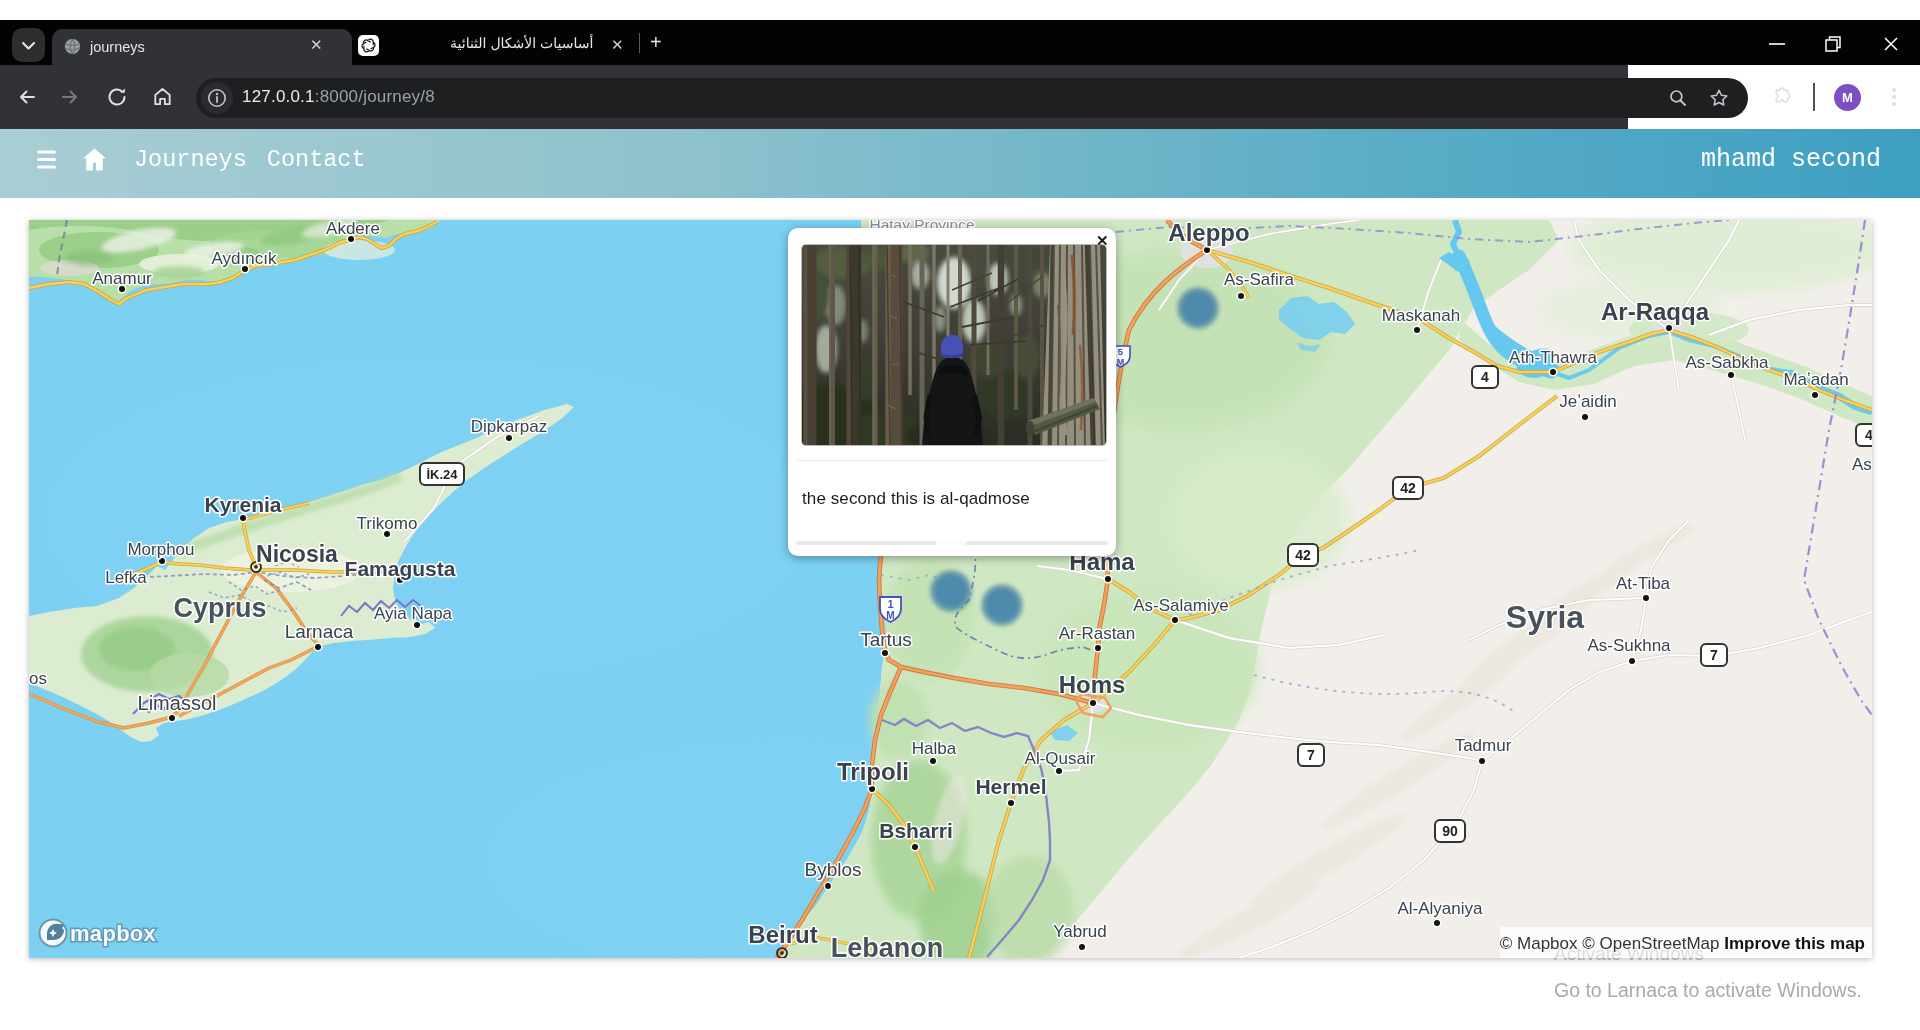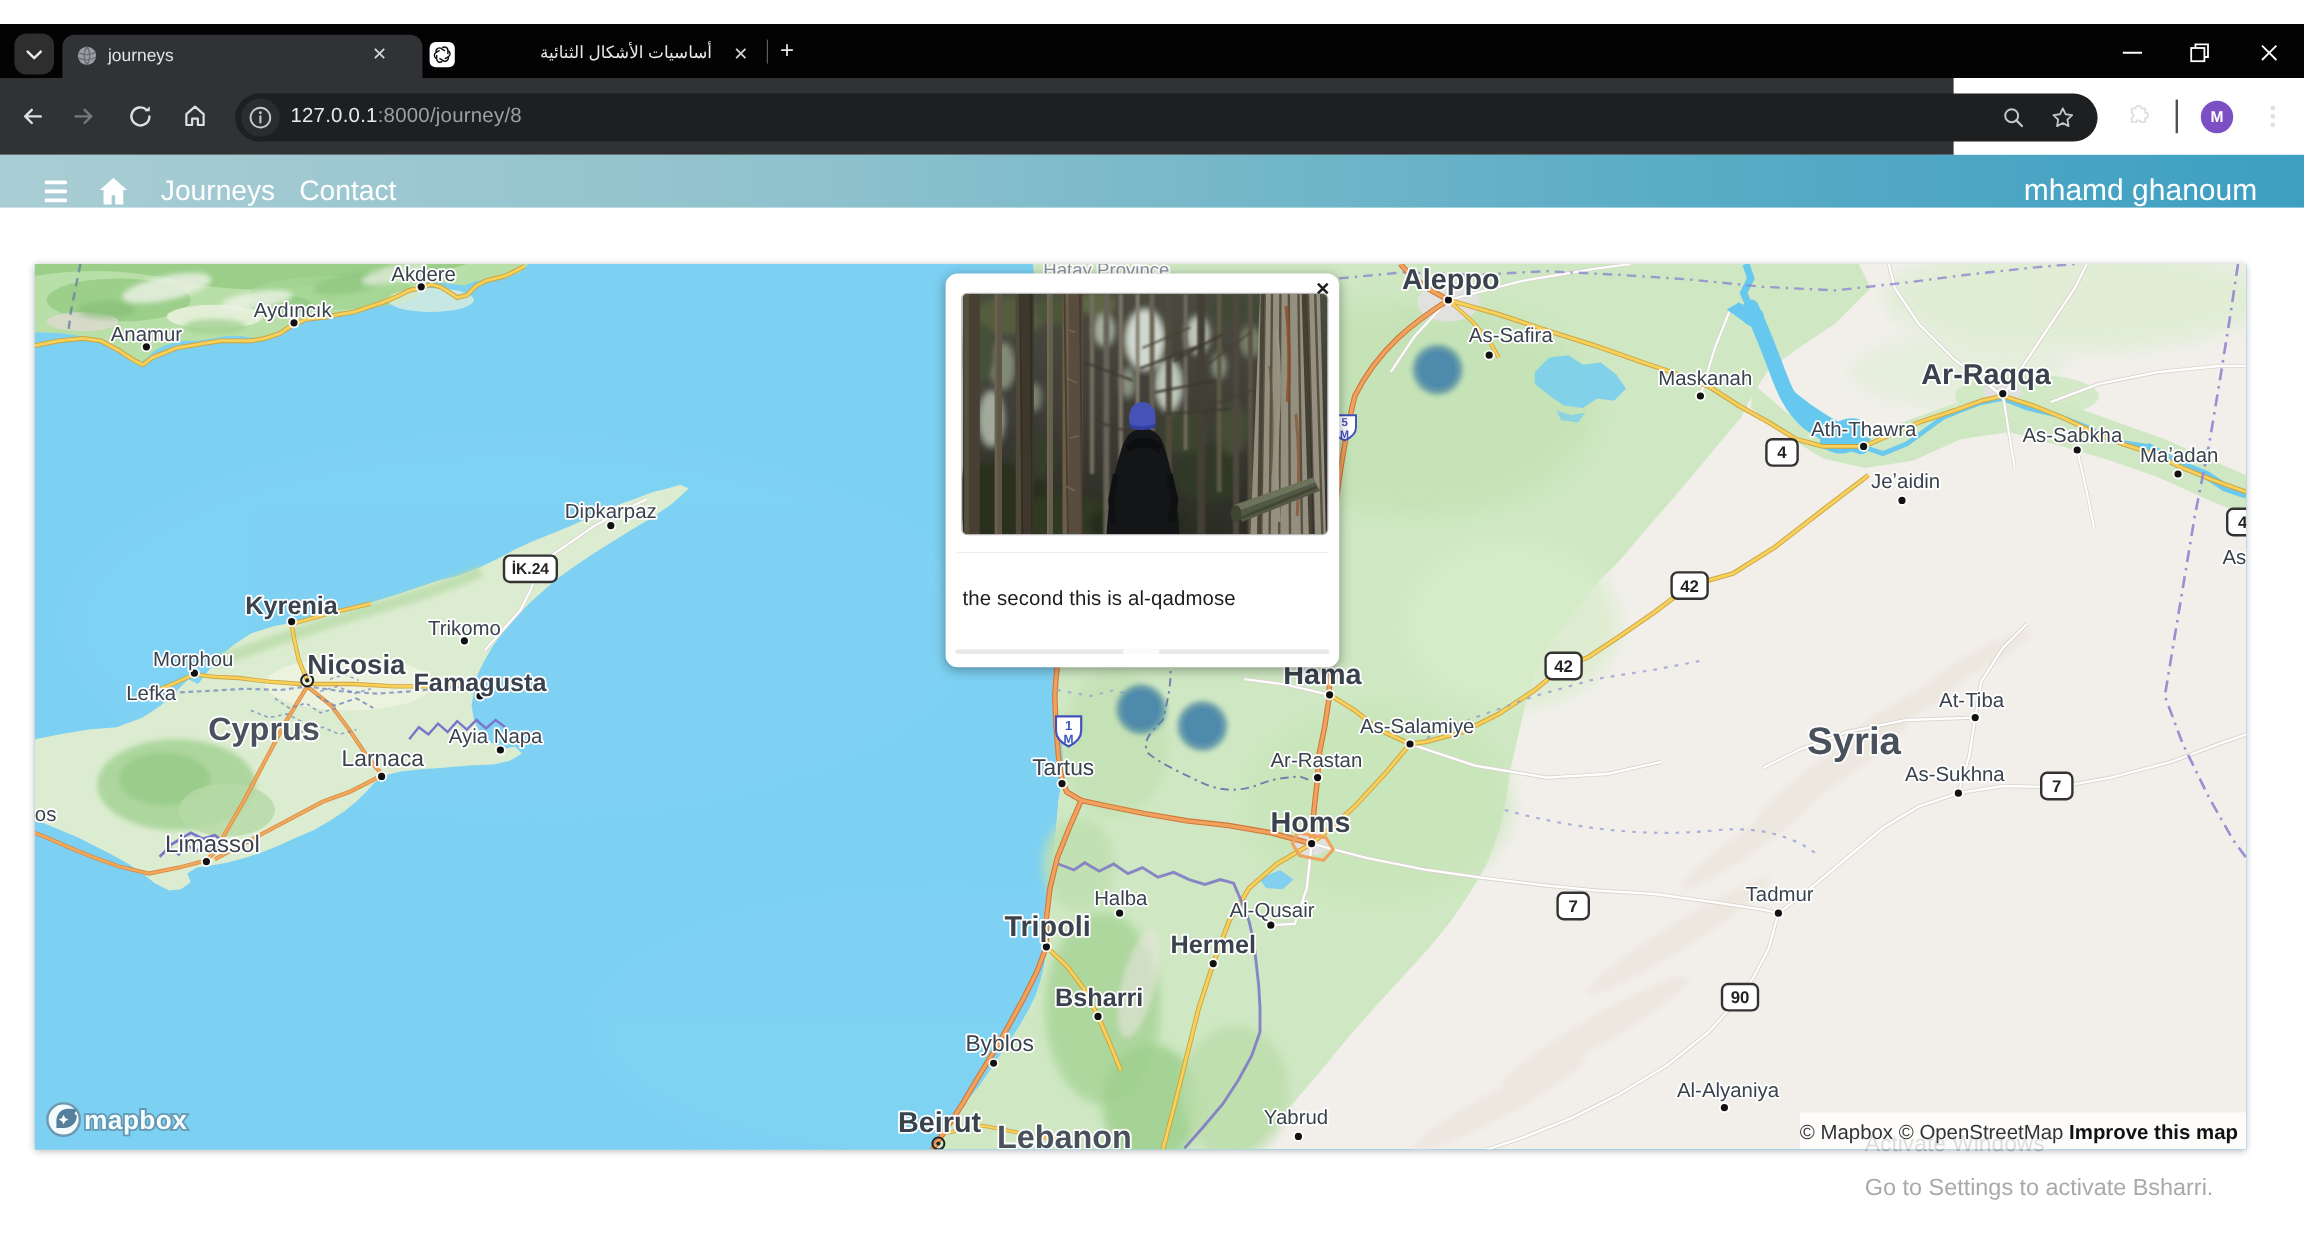--- a/index.html
+++ b/index.html
@@ -18,22 +18,22 @@
   #tabsep { position:absolute; left:639px; top:13px; width:1px; height:20px; background:#5a5b5d; }
   #plusbtn { position:absolute; left:650px; top:11px; font-size:20px; color:#e2e4e6; font-weight:400; }
 
   #toolbar { position:absolute; left:0; top:45px; width:1628px; height:64px; background:#313236; }
   #urlpill { position:absolute; left:196px; top:13px; width:1552px; height:40px; background:#1e1f21; border-radius:20px; }
   #urltext { position:absolute; left:46px; top:9px; font-size:17px; color:#e8eaed; letter-spacing:.2px;}
   #urltext .gray { color:#9aa0a6; }
   #avatar { position:absolute; left:1834px; top:64px; width:27px; height:27px; background:#7c4fc4; border-radius:50%; color:#fff; font-size:13px; font-weight:bold; text-align:center; line-height:27px; }
 
   
-  #navbar { position:absolute; left:0; top:109px; width:1920px; height:44px;
-            background:linear-gradient(90deg,#a9cdd4 0%, #8fc2cd 35%, #5daec6 70%, #3e9fc2 100%); }
+  #navbar { position:absolute; left:0; top:109px; width:1920px; height:69px;
+            background:linear-gradient(90deg,#a9cdd4 0%, #8fc2cd 35%, #5daec6 70%, #3e9fc2 100%);font-family:Liberation Mono, monospace; }
   #navbar .links { position:absolute; top:17px; left:134px; font-size:23.5px; color:#fff; }
   #navbar .links span.l2 { margin-left:20px; }
   #navbar .user { position:absolute; top:16px; right:39px; font-size:25px; color:#fff; }
 
   
   #map { position:absolute; left:29px; top:200px; width:1843px; height:738px; background:#7cd0f2;
          box-shadow:0 1px 6px rgba(0,0,0,.28); overflow:hidden; }
 
   
   #popup { position:absolute; left:788px; top:208px; width:328px; height:328px; background:#fff;
@@ -141,21 +141,21 @@
   <div id="navbar">
     <svg style="position:absolute;left:37px;top:21px" width="19" height="20" viewBox="0 0 19 20">
         <g stroke="#fff" stroke-width="3.2" stroke-linecap="round">
           <path d="M1.6 2 h15.8 M1.6 9.5 h15.8 M1.6 17 h15.8"></path>
         </g>
       </svg>
     <svg style="position:absolute;left:80px;top:16px" width="29" height="29" viewBox="0 0 24 24">
         <path d="M12 2.8 L2.6 11 h2.6 v10 h5.6 v-6.4 h2.4 V21 h5.6 V11 h2.6 Z" fill="#fff"></path>
       </svg>
     <div class="links"><span>Journeys</span><span class="l2">Contact</span></div>
-    <div class="user">mhamd ghanoum</div>
+    <div class="user">mhamd second</div>
   </div>
 
   <div id="map">
     <svg id="mapsvg" width="1843" height="738" viewBox="0 0 1843 738">
 <defs>
 <filter id="b2" x="-60%" y="-60%" width="220%" height="220%">
             <feGaussianBlur stdDeviation="2.2"></feGaussianBlur>
           </filter>
 <filter id="b4" x="-60%" y="-60%" width="220%" height="220%">
             <feGaussianBlur stdDeviation="4"></feGaussianBlur>
@@ -614,14 +614,14 @@
     </div>
     <div class="close">✕</div>
     <div class="cap">the second this is al-qadmose</div>
     <div style="position:absolute;left:9px;top:232px;width:310px;height:1px;background:#ececec;"></div>
     <div style="position:absolute;left:8px;top:313px;width:312px;height:3.5px;background:#e9e9e9;border-radius:2px;"></div>
     <div style="position:absolute;left:148px;top:313px;width:30px;height:3.5px;background:#fbfbfb;"></div>
   </div>
 
   <div id="wm1" style="clip-path:inset(0 0 calc(100% - 15px) 0);color:rgba(150,150,150,.3)">Activate Windows</div>
   <div id="wm1" style="clip-path:inset(15px 0 0 0)">Activate Windows</div>
-  <div id="wm2">Go to Settings to activate Bsharri.</div>
+  <div id="wm2">Go to Larnaca to activate Windows.</div>
 </div>
 
 </body></html>

